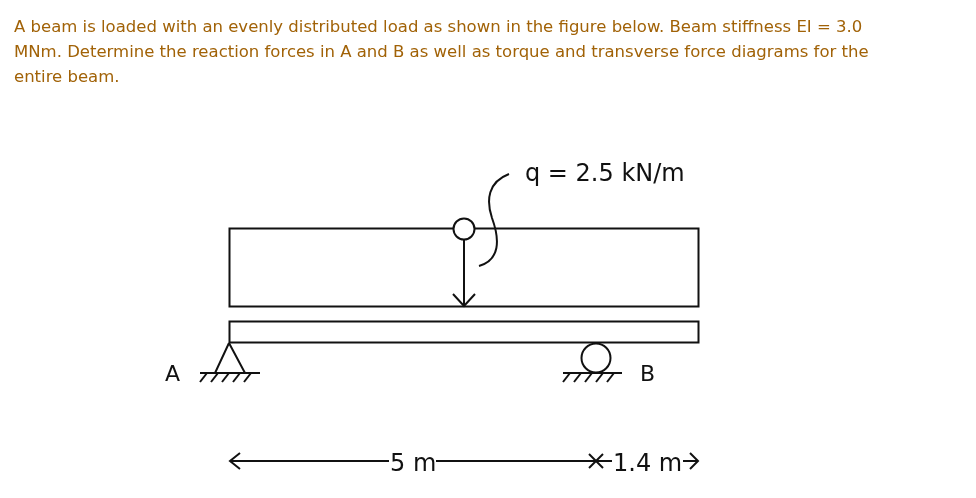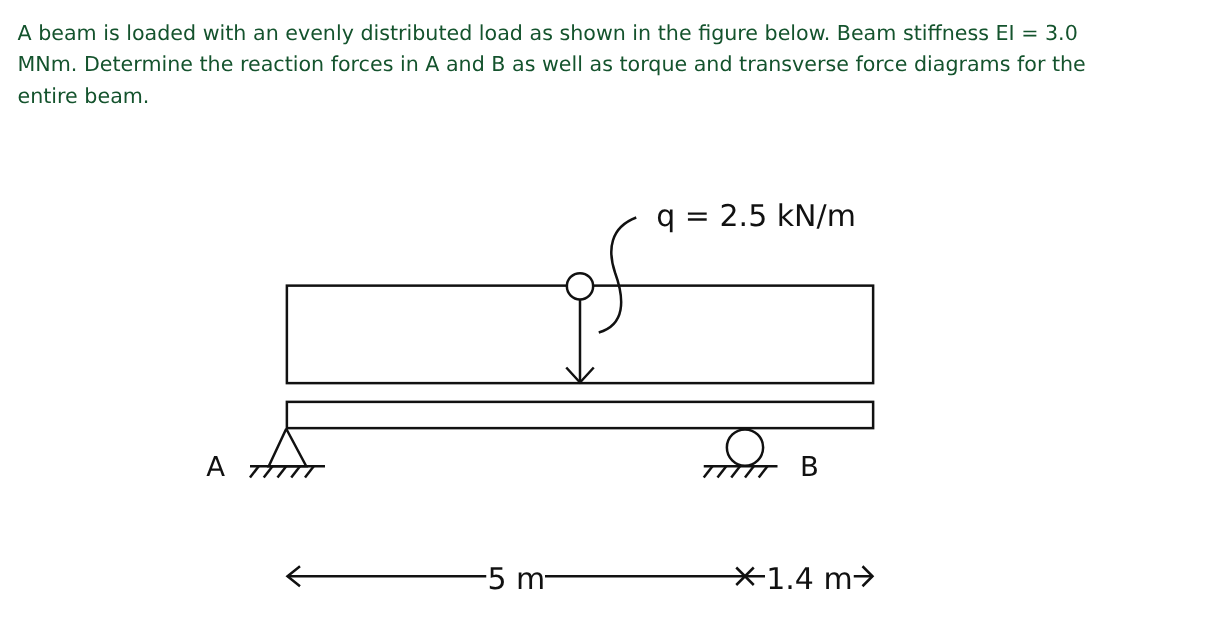--- a/index.html
+++ b/index.html
@@ -1,20 +1,20 @@
 <!DOCTYPE html>
 <html><head>
   <meta charset="utf-8">
   <style>
     html, body { margin: 0; padding: 0; background: #ffffff; }
     body { width: 976px; height: 498px; position: relative; overflow: hidden; }
     .problem {
       position: absolute; left: 14px; top: 14px; width: 900px;
       font-family: "DejaVu Sans", sans-serif; font-size: 16.5px;
-      line-height: 25px; color: #14532d;
+      line-height: 25px; color: #a16207;
     }
     .problem p { margin: 0; }
     svg { position: absolute; left: 0; top: 0; }
     .lbl { font-family: "DejaVu Sans", sans-serif; fill: #111111; }
   </style>
 </head>
 <body>
 
 <div class="problem">
   <p>A beam is loaded with an evenly distributed load as shown in the figure below. Beam stiffness EI = 3.0 MNm. Determine the reaction forces in A and B as well as torque and transverse force diagrams for the entire beam.</p>

